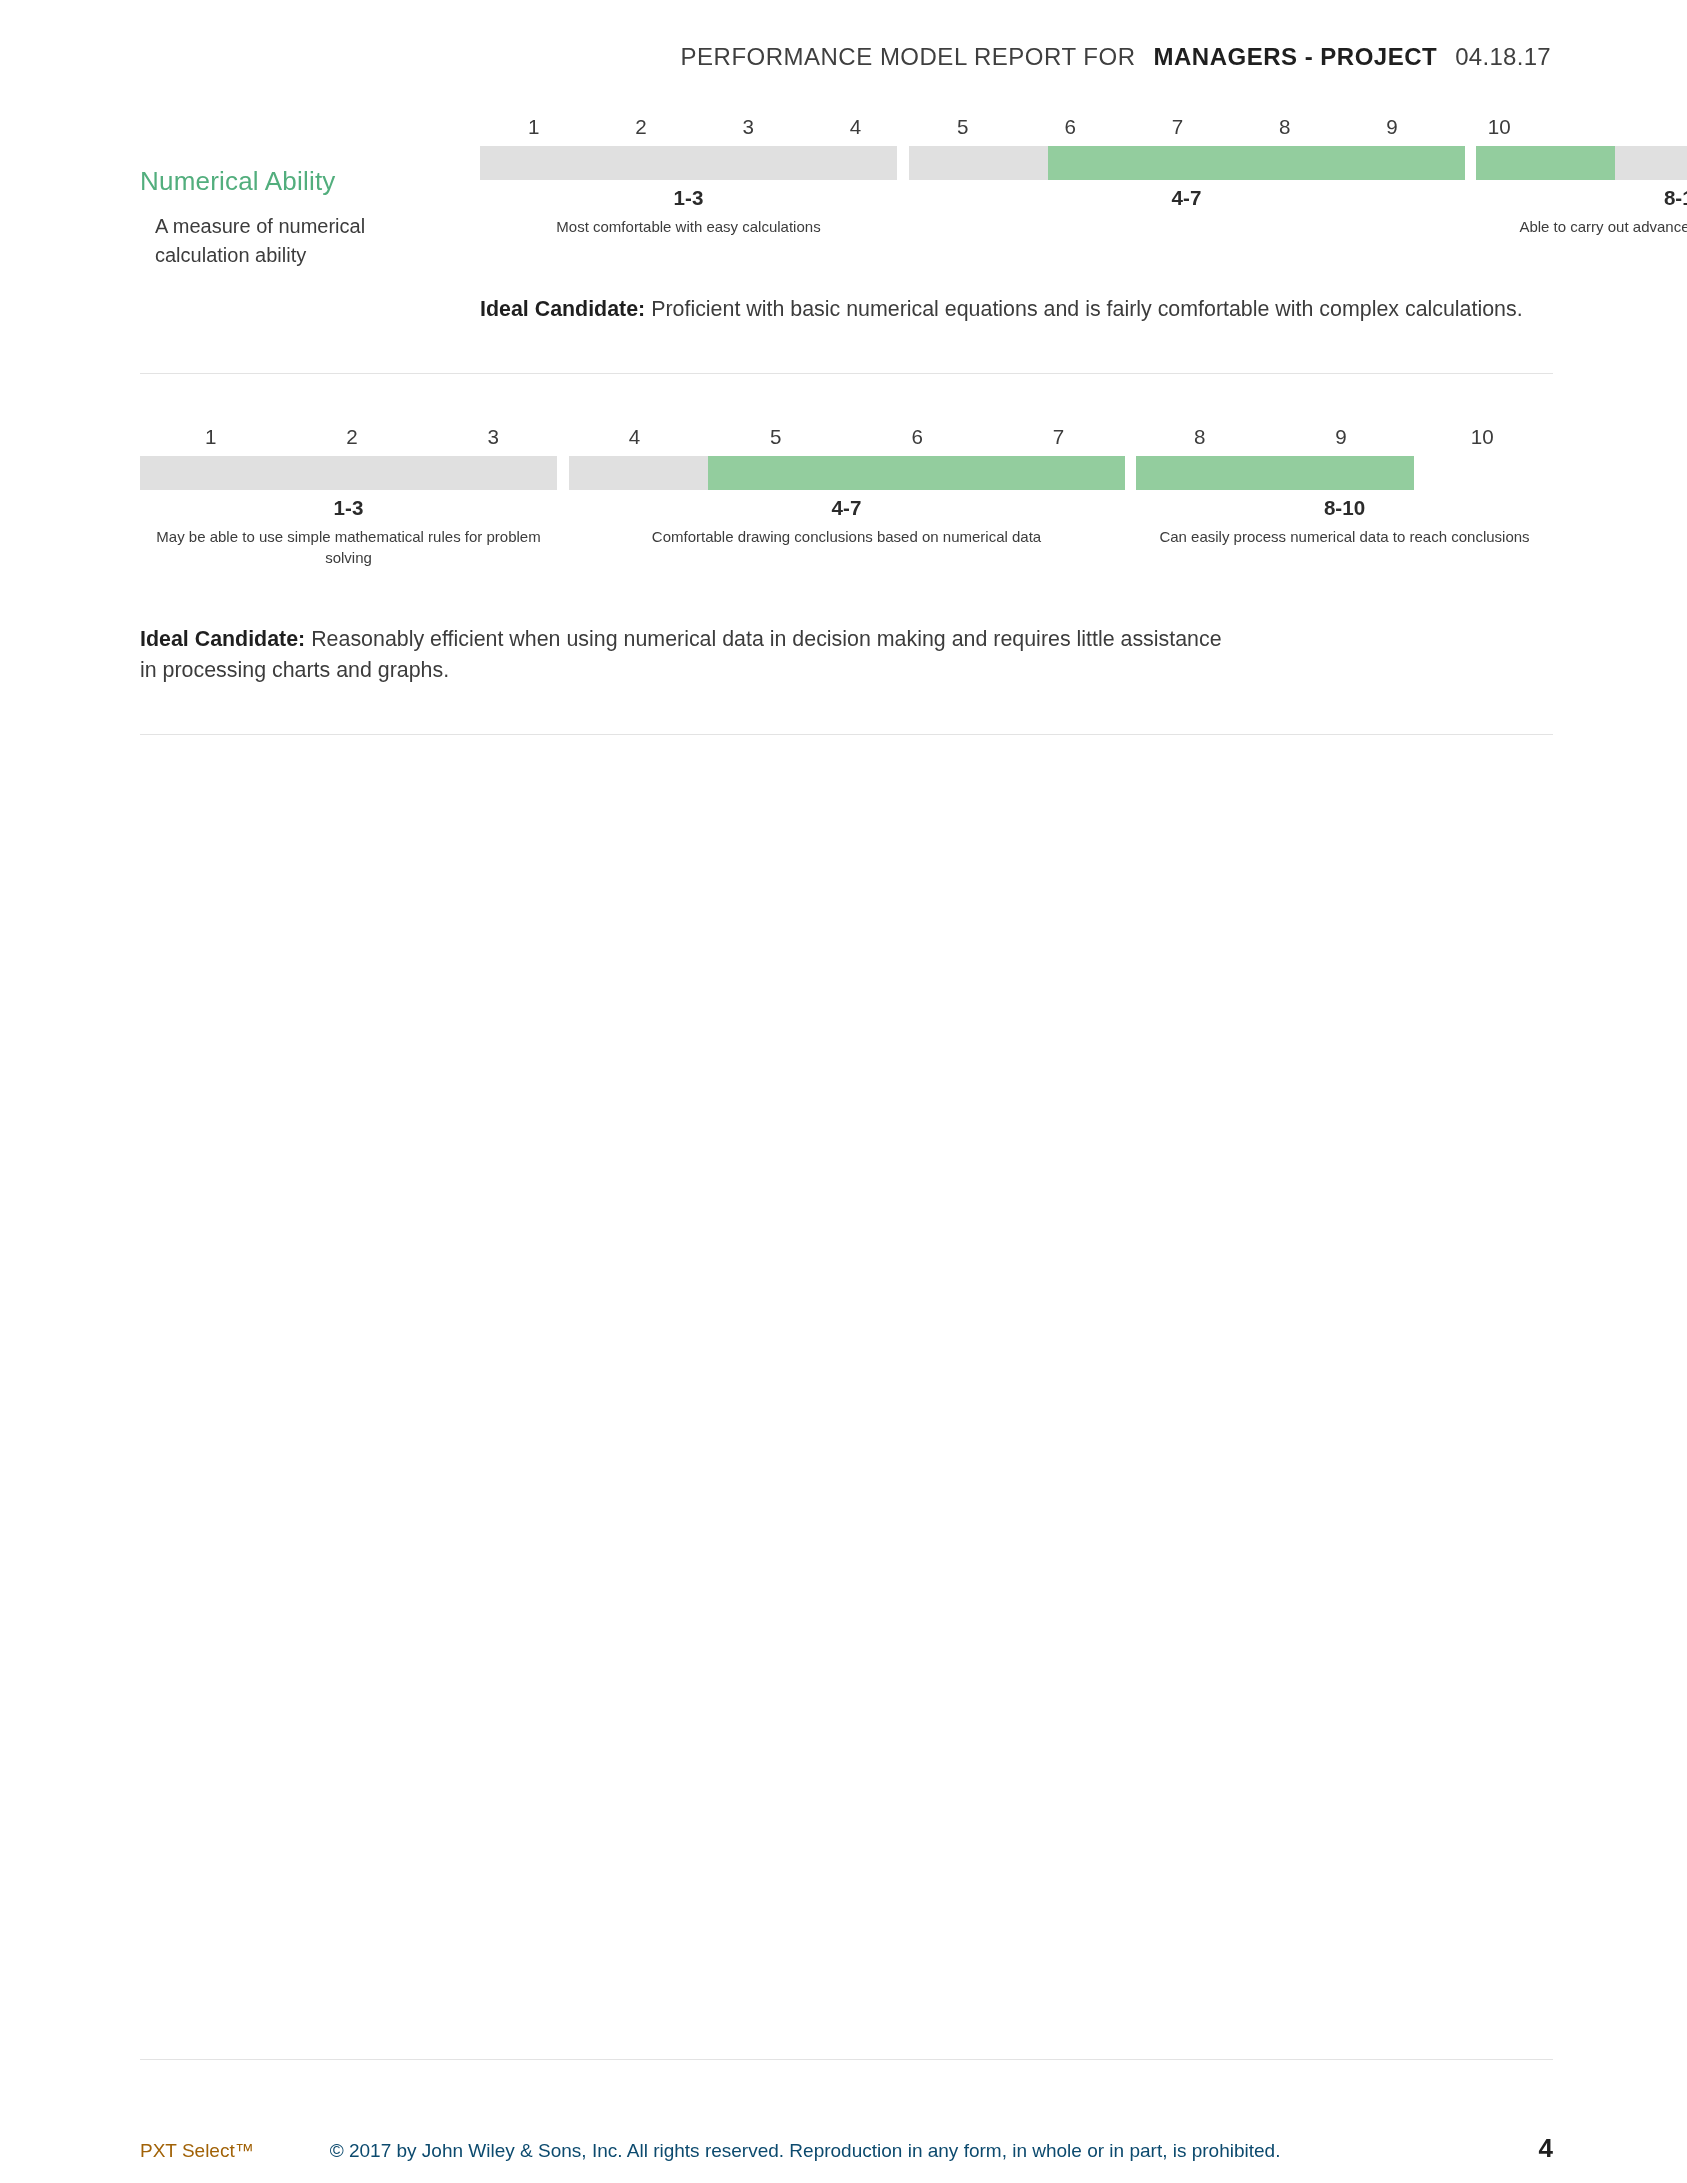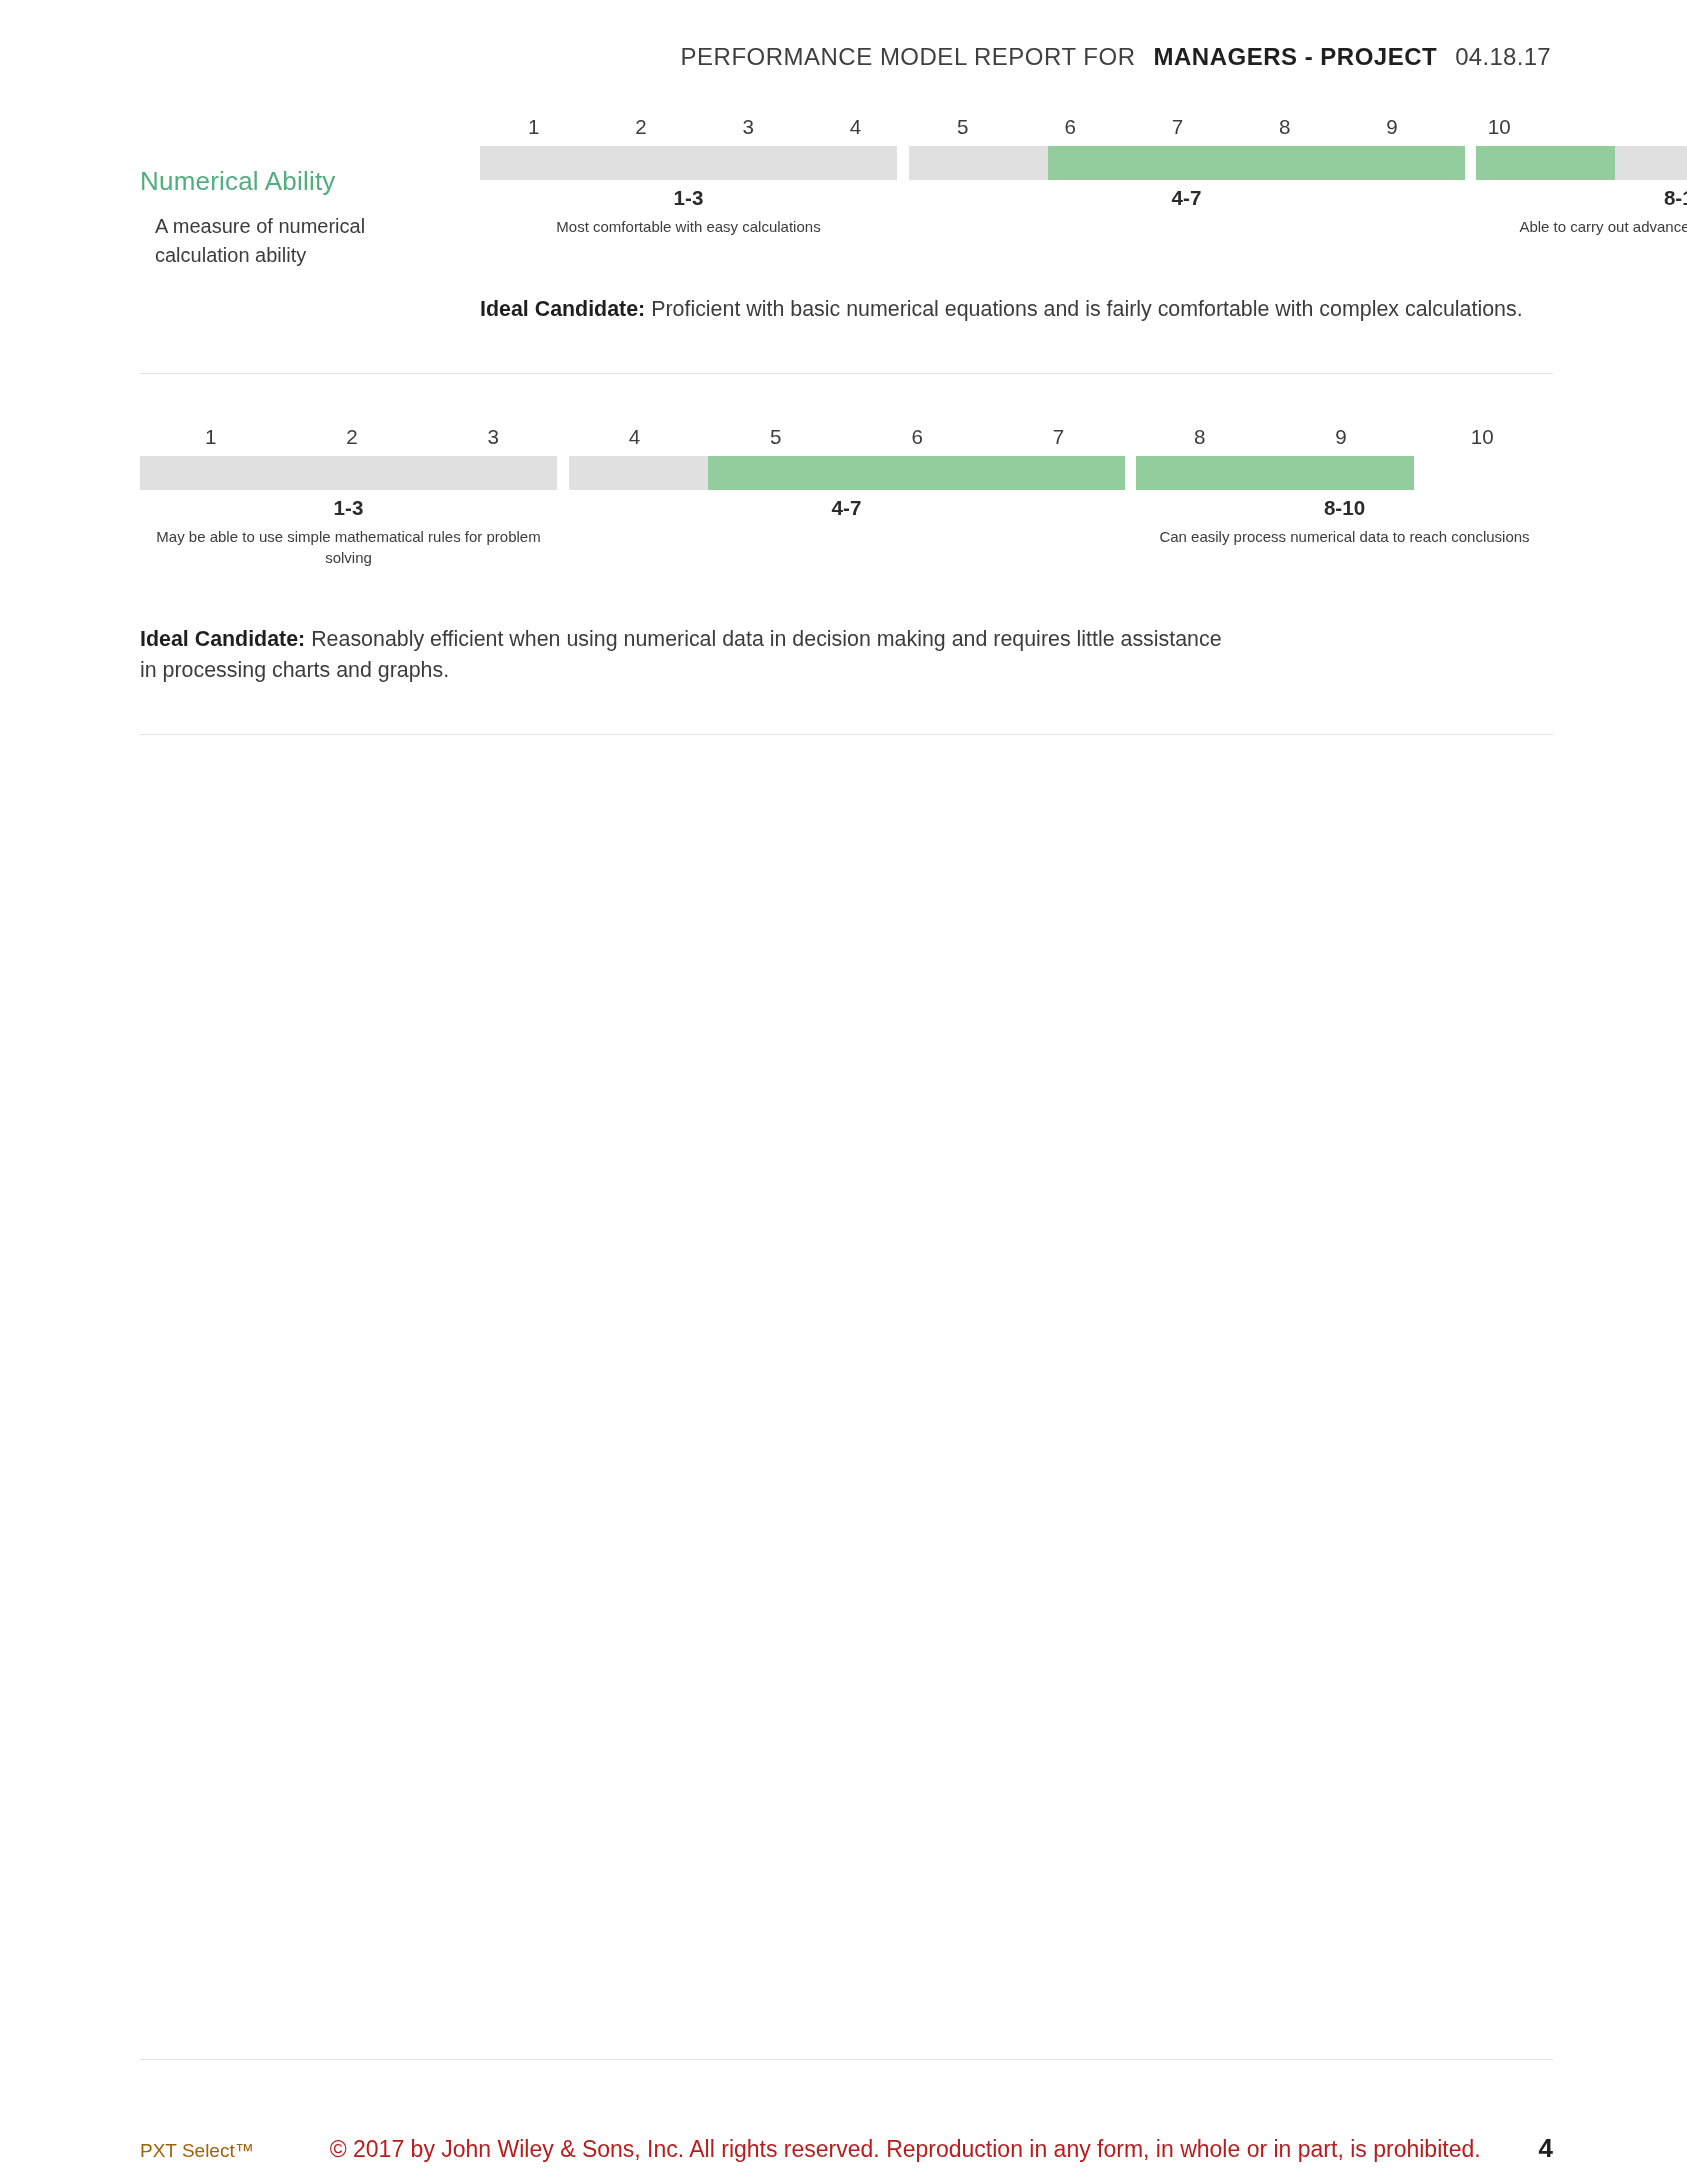--- a/index.html
+++ b/index.html
@@ -199,22 +199,22 @@
     align-items: baseline;
   }
   .footer-brand {
     font-size: 19px;
     color: #a16207;
     font-weight: 400;
     white-space: nowrap;
     margin-top: 33px;
   }
   .footer-copy {
-    font-size: 23px;
-    color: #b91c1c;
+    font-size: 19px;
+    color: #0c4a6e;
     font-weight: 400;
     margin-left: 76px;
     white-space: nowrap;
   }
   .footer-page {
     margin-left: auto;
     font-size: 26px;
     font-weight: 700;
     color: #1f1f1f;
   }
@@ -322,20 +322,21 @@
             </div>
           </div>
           <div class="groups-row">
             <div class="group-col" style="width: 417px; flex: 0 0 417px;">
               <div class="group-range">1-3</div>
               <div class="group-text">May be able to use simple mathematical rules for problem solving</div>
             </div>
             <div style="width: 11.5px; flex: 0 0 11.5px;"></div>
             <div class="group-col" style="width: 556px; flex: 0 0 556px;">
               <div class="group-range">4-7</div>
+              <div class="group-text">Comfortable drawing conclusions based on numerical data</div>
             </div>
             <div style="width: 11.5px; flex: 0 0 11.5px;"></div>
             <div class="group-col" style="width: 417px; flex: 0 0 417px;">
               <div class="group-range">8-10</div>
               <div class="group-text">Can easily process numerical data to reach conclusions</div>
             </div>
           </div>
           <div class="ideal"><b>Ideal Candidate:</b> <span>Reasonably efficient when using numerical data in decision making and requires little assistance in processing charts and graphs.</span></div>
         </div>
       </div>

